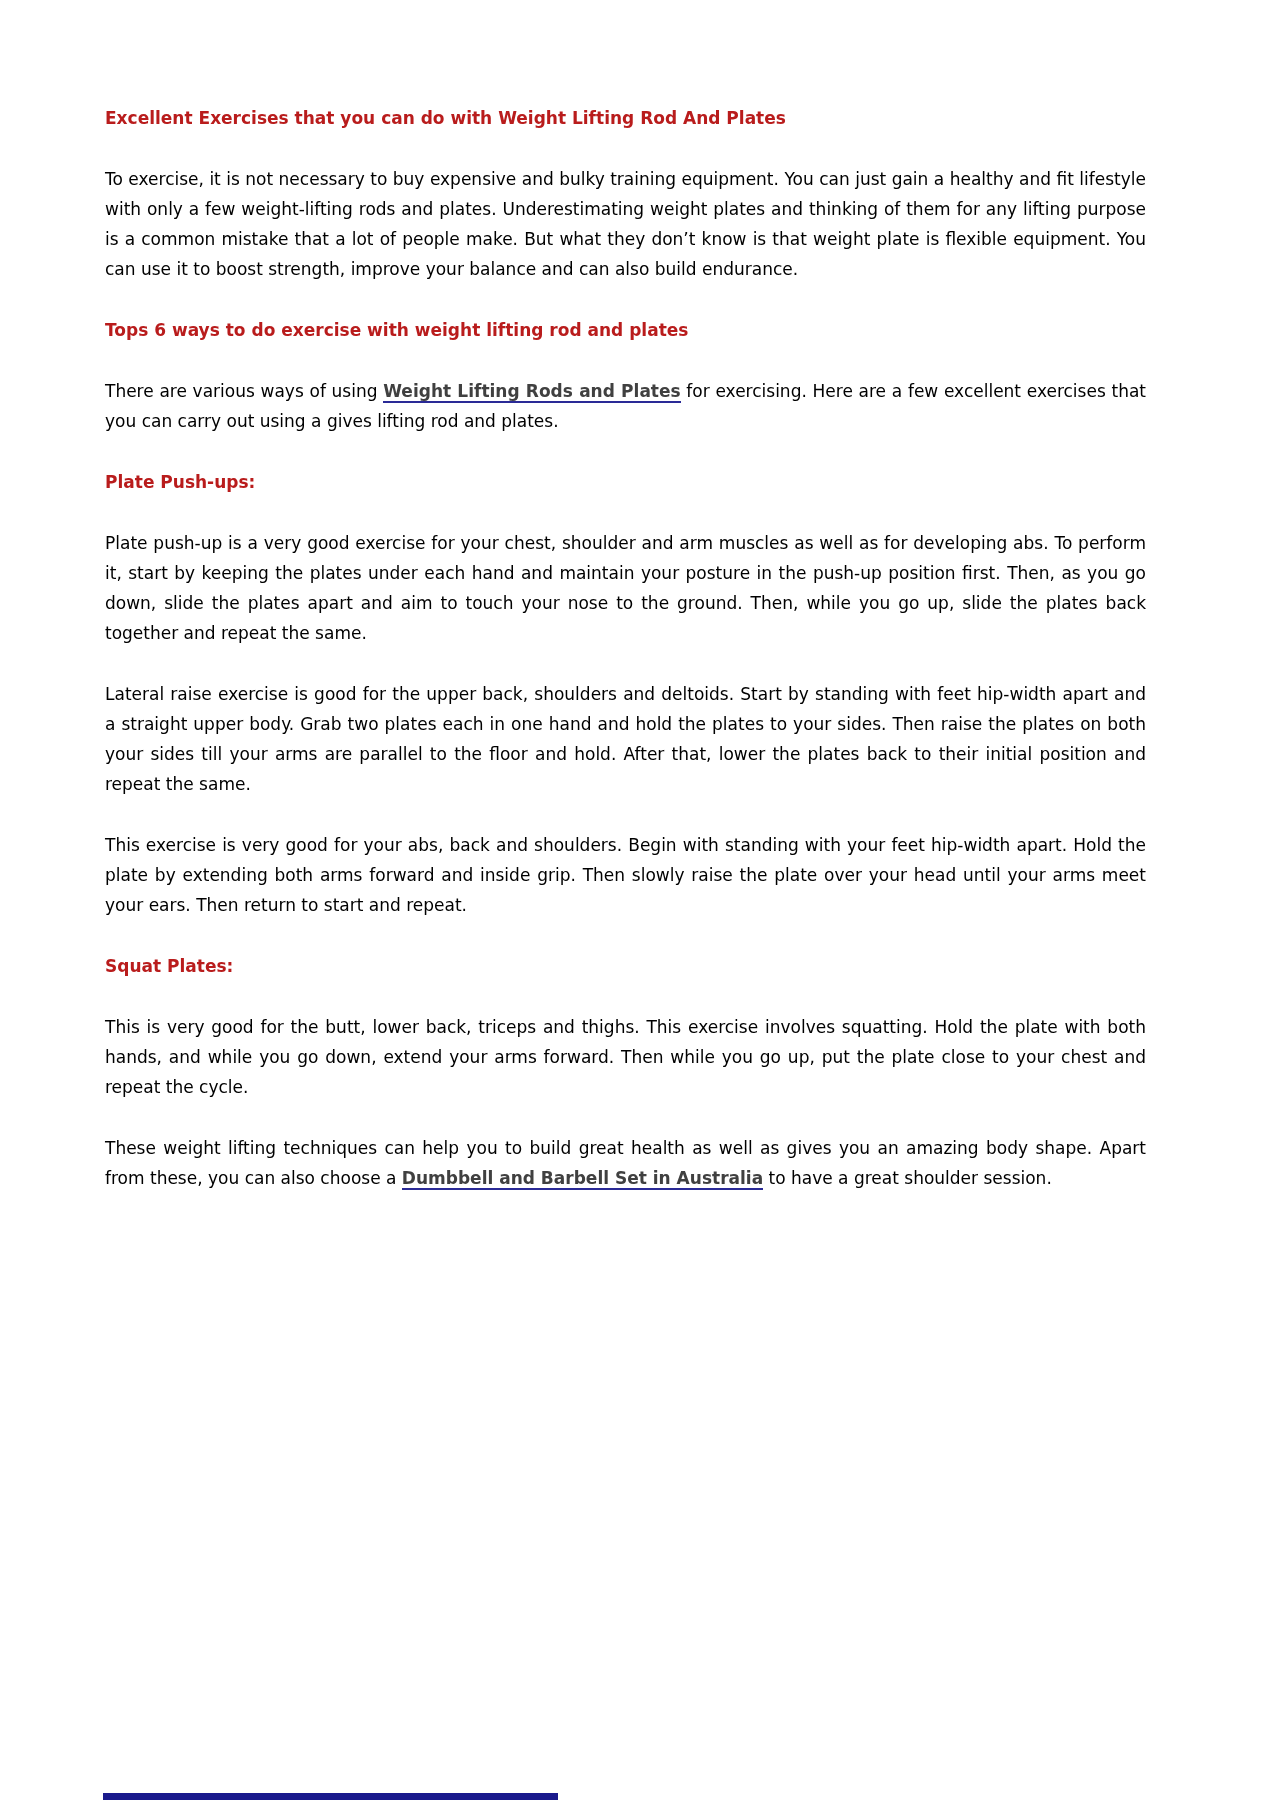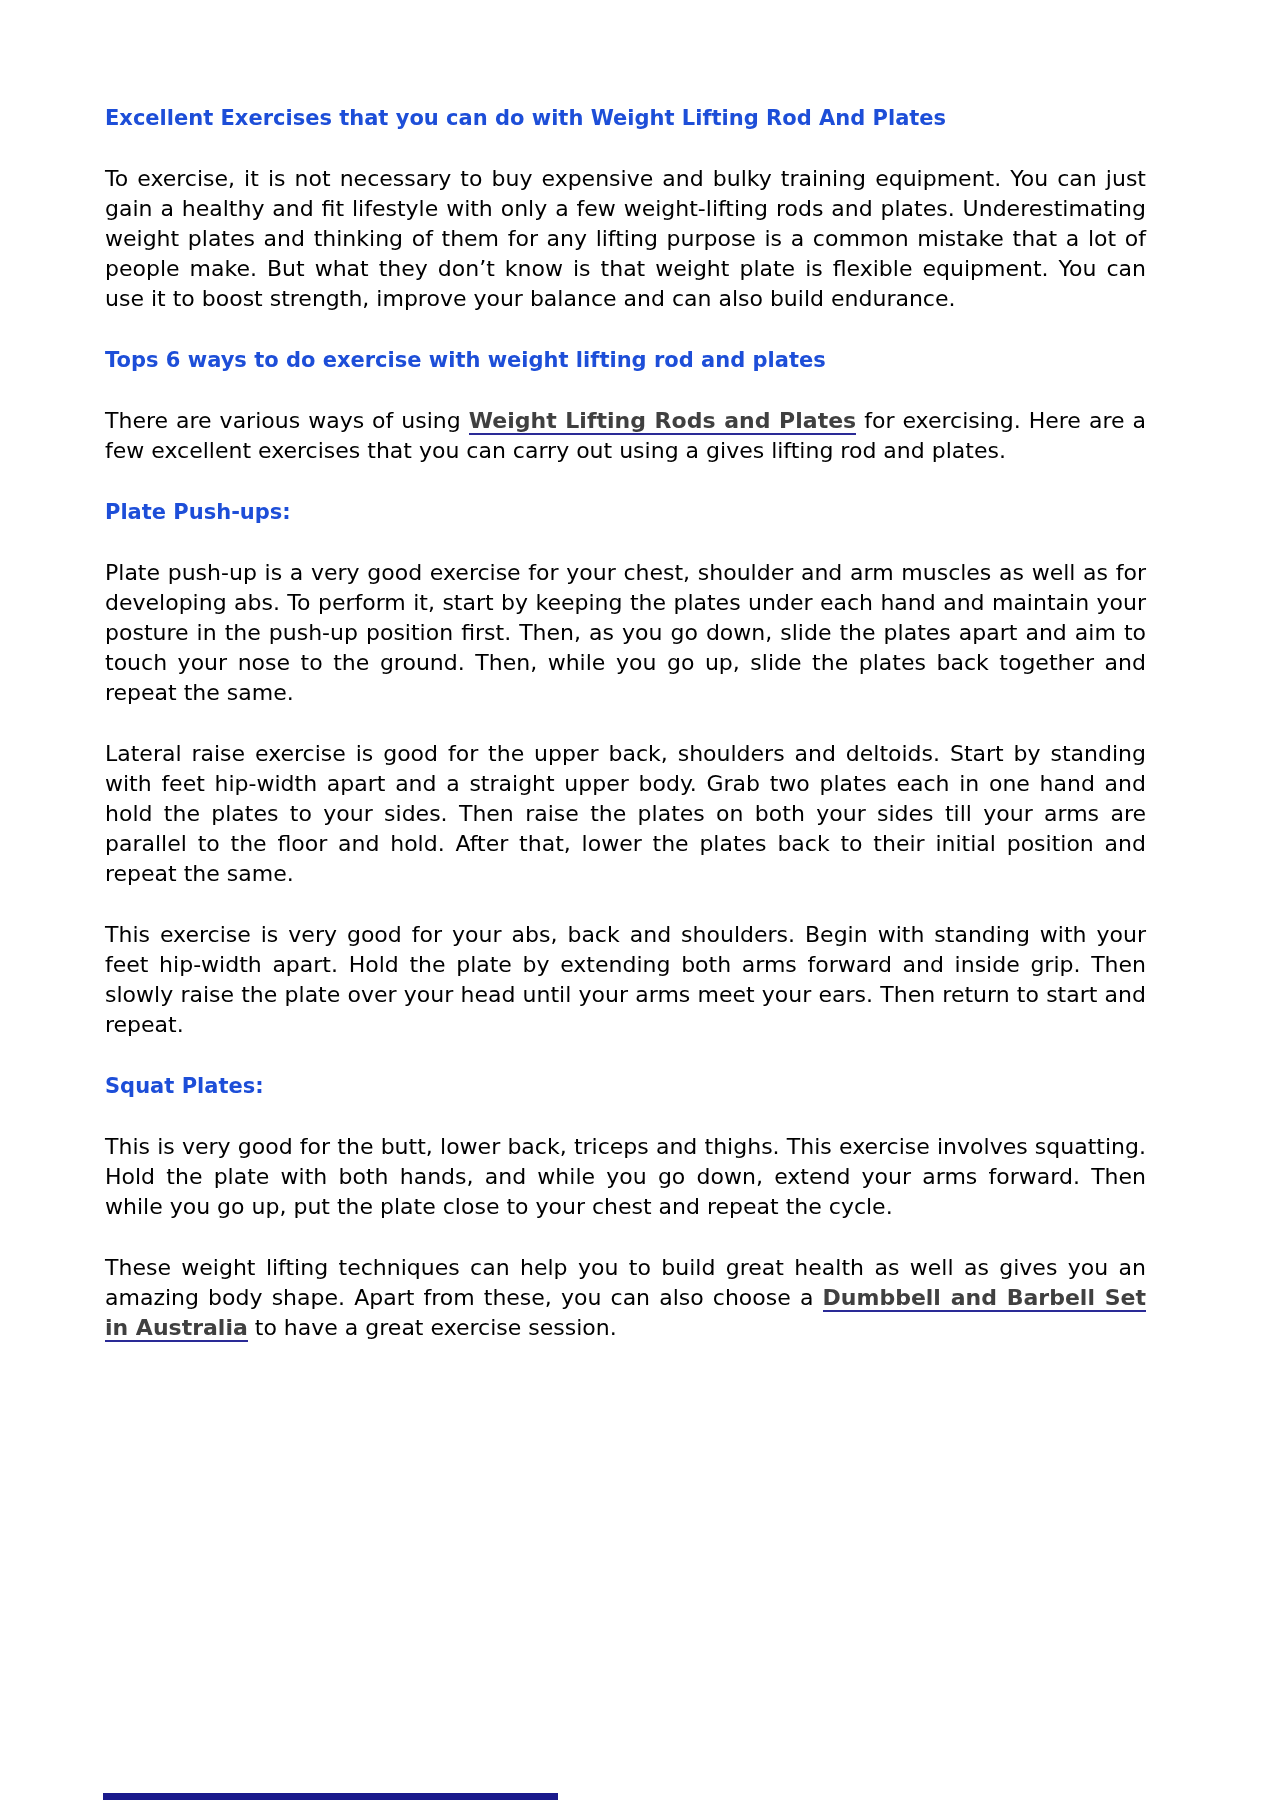--- a/index.html
+++ b/index.html
@@ -13,29 +13,29 @@
     height: 1800px;
     background: #ffffff;
     box-sizing: border-box;
     padding: 103px 122px 0 105px;
     font-family: "DejaVu Sans", sans-serif;
     color: #000000;
     overflow: hidden;
   }
   .doc-title,
   .doc-heading {
-    font-size: 21px;
+    font-size: 17px;
     font-weight: bold;
     line-height: 30px;
     margin: 0 0 31px 0;
     text-align: left;
-    color: #1d4ed8;
+    color: #b91c1c;
   }
   .doc-paragraph {
-    font-size: 22px;
+    font-size: 17px;
     line-height: 30px;
     margin: 0 4px 31px 0;
     text-align: justify;
     color: #000000;
   }
   .doc-link {
     color: #404040;
     font-weight: bold;
     text-decoration: none;
     border-bottom: 2px solid #2a2a96;
@@ -58,16 +58,16 @@
       <h1 class="doc-title"><span>Excellent Exercises that you can do with Weight Lifting Rod And Plates</span></h1>
       <p class="doc-paragraph"><span>To exercise, it is not necessary to buy expensive and bulky training equipment. You can just gain a healthy and fit lifestyle with only a few weight-lifting rods and plates. Underestimating weight plates and thinking of them for any lifting purpose is a common mistake that a lot of people make. But what they don’t know is that weight plate is flexible equipment. You can use it to boost strength, improve your balance and can also build endurance.</span></p>
       <h2 class="doc-heading"><span>Tops 6 ways to do exercise with weight lifting rod and plates</span></h2>
       <p class="doc-paragraph"><span>There are various ways of using </span><a class="doc-link" href="#">Weight Lifting Rods and Plates</a><span> for exercising. Here are a few excellent exercises that you can carry out using a gives lifting rod and plates.</span></p>
       <h2 class="doc-heading"><span>Plate Push-ups:</span></h2>
       <p class="doc-paragraph"><span>Plate push-up is a very good exercise for your chest, shoulder and arm muscles as well as for developing abs. To perform it, start by keeping the plates under each hand and maintain your posture in the push-up position first. Then, as you go down, slide the plates apart and aim to touch your nose to the ground. Then, while you go up, slide the plates back together and repeat the same.</span></p>
       <p class="doc-paragraph"><span>Lateral raise exercise is good for the upper back, shoulders and deltoids. Start by standing with feet hip-width apart and a straight upper body. Grab two plates each in one hand and hold the plates to your sides. Then raise the plates on both your sides till your arms are parallel to the floor and hold. After that, lower the plates back to their initial position and repeat the same.</span></p>
       <p class="doc-paragraph"><span>This exercise is very good for your abs, back and shoulders. Begin with standing with your feet hip-width apart. Hold the plate by extending both arms forward and inside grip. Then slowly raise the plate over your head until your arms meet your ears. Then return to start and repeat.</span></p>
       <h2 class="doc-heading"><span>Squat Plates:</span></h2>
       <p class="doc-paragraph"><span>This is very good for the butt, lower back, triceps and thighs. This exercise involves squatting. Hold the plate with both hands, and while you go down, extend your arms forward. Then while you go up, put the plate close to your chest and repeat the cycle.</span></p>
-      <p class="doc-paragraph"><span>These weight lifting techniques can help you to build great health as well as gives you an amazing body shape. Apart from these, you can also choose a </span><a class="doc-link" href="#">Dumbbell and Barbell Set in Australia</a><span> to have a great exercise session.</span></p>
+      <p class="doc-paragraph"><span>These weight lifting techniques can help you to build great health as well as gives you an amazing body shape. Apart from these, you can also choose a </span><a class="doc-link" href="#">Dumbbell and Barbell Set in Australia</a><span> to have a great shoulder session.</span></p>
     </div>
   <div class="cutoff-bar" style="background: rgb(26, 26, 140);"></div>
 </div>
 
 </body></html>

